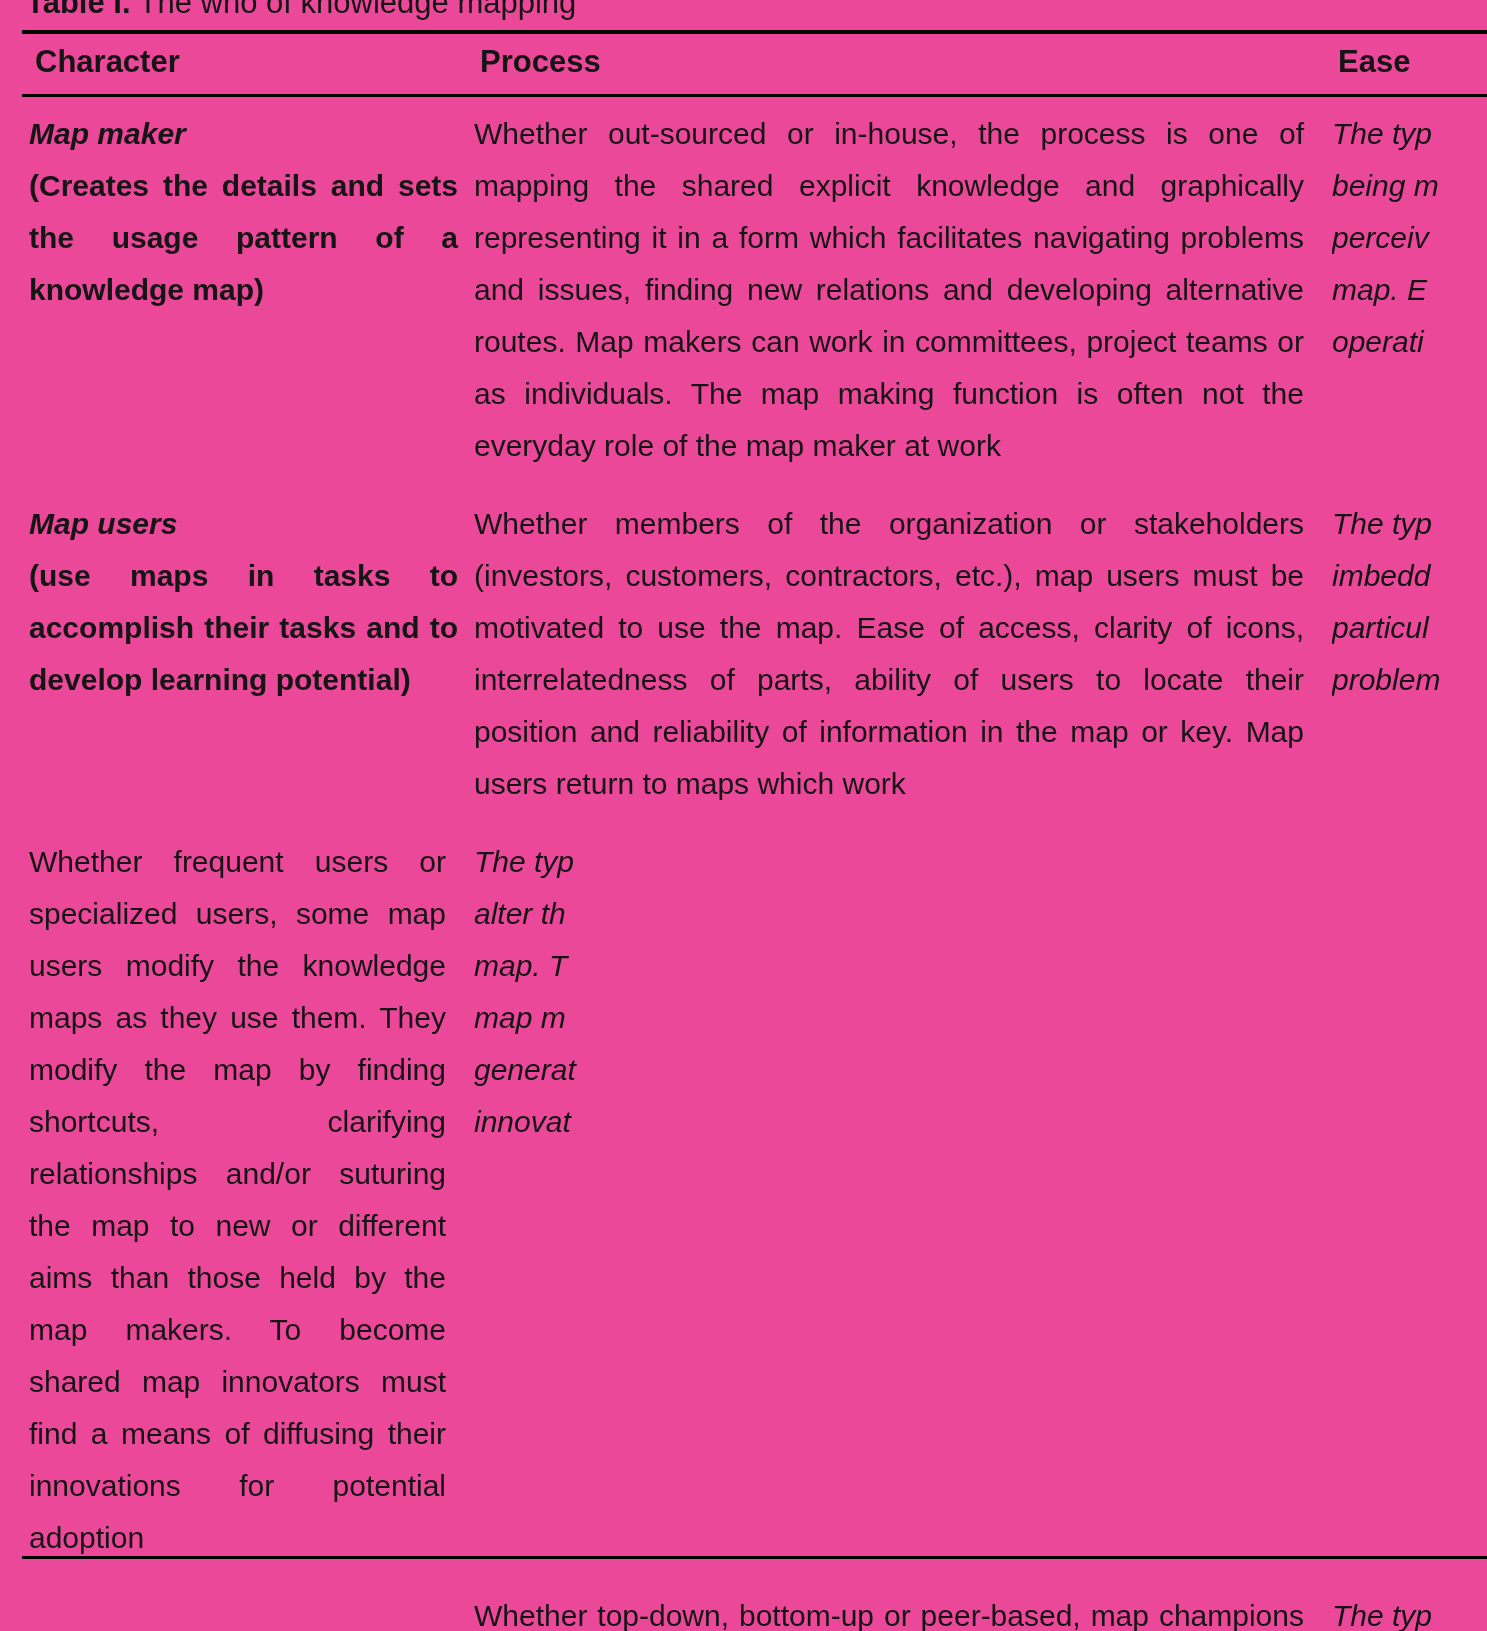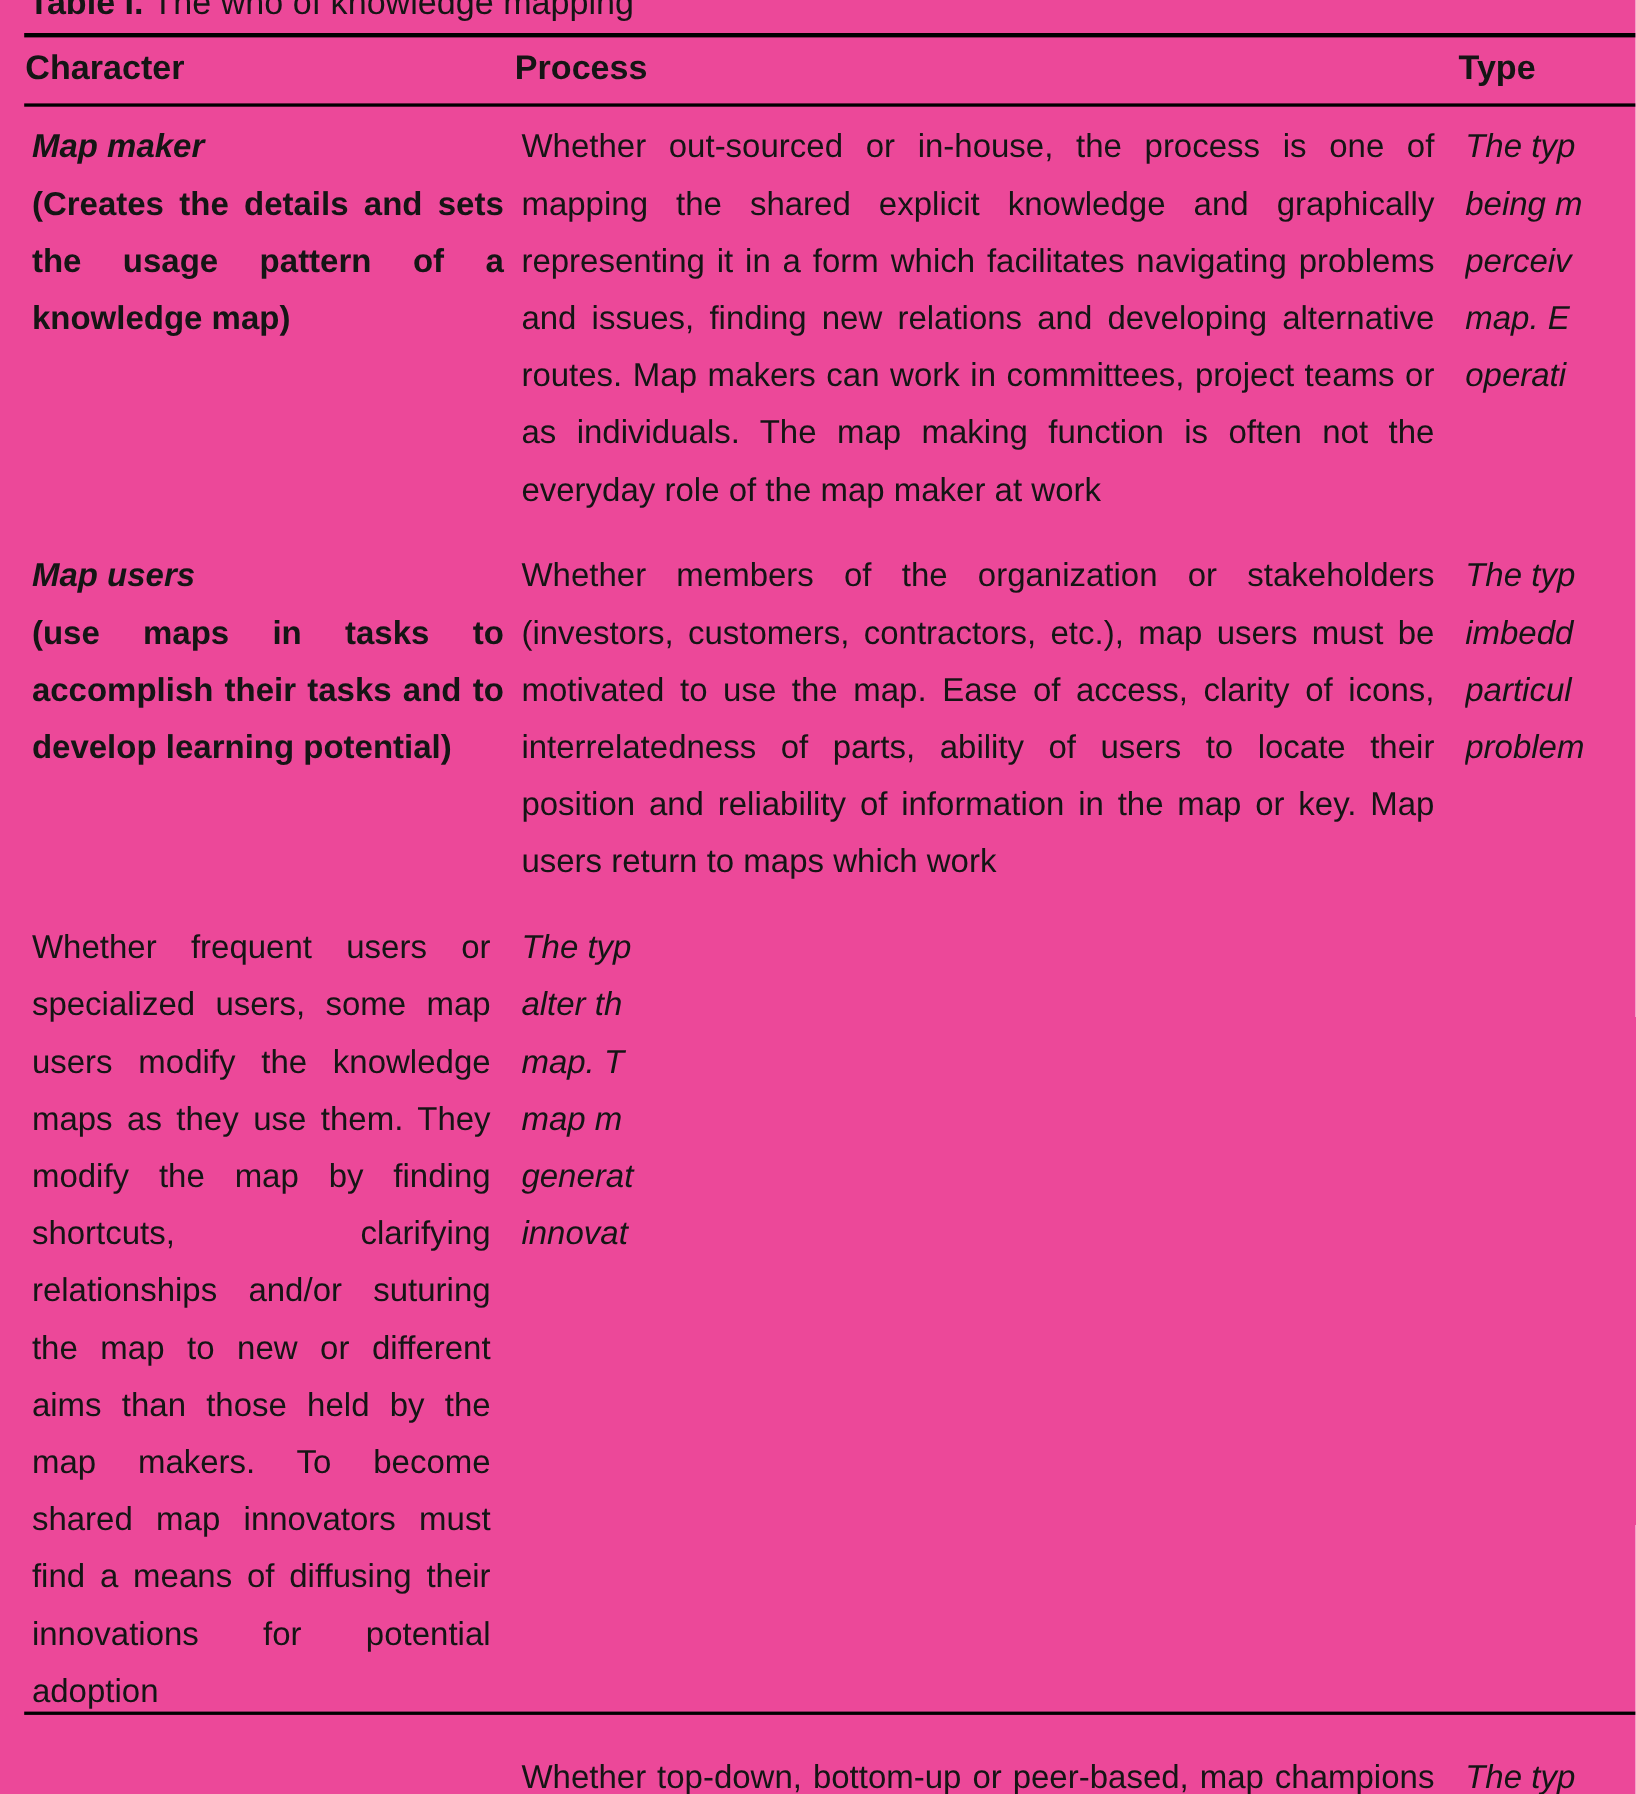--- a/index.html
+++ b/index.html
@@ -42,21 +42,21 @@
   .rule-header { top: 94px;  height: 3px; }
   .rule-bottom { top: 1556px; height: 3px; }
 
   .grid-cols {
     display: grid;
     grid-template-columns: 445px 858px 1fr;
   }
   .header-row {
     position: absolute;
     top: 40px;
-    left: 23px;
+    left: 35px;
     right: 0;
     font-size: 31px;
     font-weight: 700;
     line-height: 44px;
   }
   .table-body {
     position: absolute;
     top: 108px;
     left: 29px;
     right: 0;
@@ -97,21 +97,21 @@
   <div class="caption">
     <span class="cap-label">Table I.</span>
     <span class="cap-text">The who of knowledge mapping</span>
   </div>
 
   <div class="rule rule-top"></div>
 
   <div class="header-row grid-cols">
     <div>Character</div>
     <div>Process</div>
-    <div>Type</div>
+    <div>Ease</div>
   </div>
 
   <div class="rule rule-header"></div>
 
   <div class="table-body">
 
     <div class="row grid-cols">
       <div class="cell char">
         <div class="char-name">Map maker</div>
         <div class="char-desc">(Creates the details and sets the usage pattern of a knowledge map)</div>

